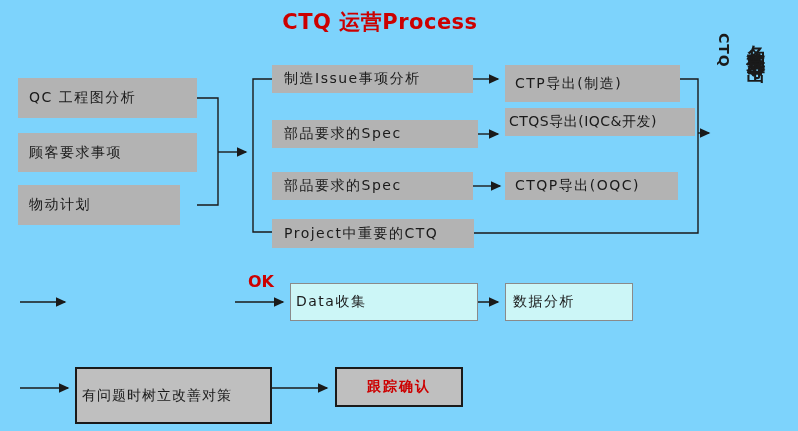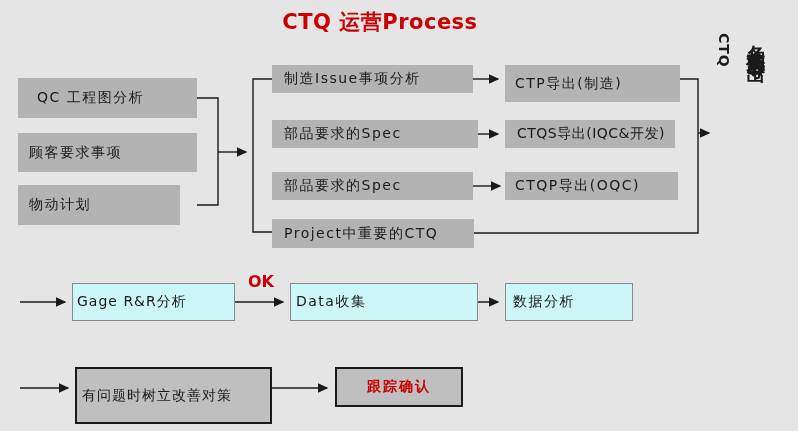--- a/index.html
+++ b/index.html
@@ -1,17 +1,17 @@
 <!DOCTYPE html>
 <html><head>
 <meta charset="utf-8">
 <style>
   html,body{margin:0;padding:0;background:#ffffff;}
   .canvas{
-    position:relative;width:798px;height:431px;background:#e5e5e5;overflow:hidden;
+    position:relative;width:798px;height:431px;background:#7dd3fc;overflow:hidden;
     font-family:"DejaVu Sans","Liberation Sans",sans-serif;color:#1a1a1a;
   }
   .connectors{position:absolute;left:0;top:0;pointer-events:none;}
   .title{
     position:absolute;left:180px;top:8px;width:400px;text-align:center;
     font-size:21px;font-weight:bold;color:#cc0000;letter-spacing:0.5px;
   }
   .box{
     position:absolute;display:flex;align-items:center;
     font-size:14px;letter-spacing:1.5px;white-space:nowrap;
@@ -57,37 +57,36 @@
       <line x1="20" y1="302" x2="65" y2="302" marker-end="url(#arrow)"></line>
       <line x1="235" y1="302" x2="283" y2="302" marker-end="url(#arrow)"></line>
       <line x1="450" y1="302" x2="498" y2="302" marker-end="url(#arrow)"></line>
       <line x1="20" y1="388" x2="68" y2="388" marker-end="url(#arrow)"></line>
       <line x1="272" y1="388" x2="327" y2="388" marker-end="url(#arrow)"></line>
     </g>
   </svg>
 
   <div class="title">CTQ 运营Process</div>
 
-  <div class="box gray" style="left:18px;top:78px;width:179px;height:40px;padding-left:19px">QC 工程图分析</div>
+  <div class="box gray" style="left:18px;top:78px;width:179px;height:40px;padding-left:11px">QC 工程图分析</div>
   <div class="box gray" style="left:18px;top:133px;width:179px;height:39px;padding-left:11px">顾客要求事项</div>
   <div class="box gray" style="left:18px;top:185px;width:162px;height:40px;padding-left:11px">物动计划</div>
 
   <div class="box gray" style="left:272px;top:65px;width:201px;height:28px;padding-left:12px">制造Issue事项分析</div>
   <div class="box gray" style="left:272px;top:120px;width:206px;height:28px;padding-left:12px">部品要求的Spec</div>
   <div class="box gray" style="left:272px;top:172px;width:201px;height:28px;padding-left:12px">部品要求的Spec</div>
   <div class="box gray" style="left:272px;top:219px;width:202px;height:29px;padding-left:12px">Project中重要的CTQ</div>
 
   <div class="box gray" style="left:505px;top:65px;width:175px;height:37px;padding-left:10px">CTP导出(制造)</div>
-  <div class="box gray" style="left:505px;top:120px;width:170px;height:28px;padding-left:12px;letter-spacing:0.5px">CTQS导出(IQC&amp;开发)</div>
+  <div class="box gray" style="left:505px;top:108px;width:190px;height:28px;padding-left:4px;letter-spacing:0.5px">CTQS导出(IQC&amp;开发)</div>
   <div class="box gray" style="left:505px;top:172px;width:173px;height:28px;padding-left:10px">CTQP导出(OQC)</div>
 
   <div class="vert-latin">CTQ</div>
   <div class="vert-cjk">各相关部署导出</div>
 
-  <div class="box cyan" style="left:72px;top:283px;width:163px;height:38px;padding-left:4px;letter-spacing:1px">Gage R&amp;R分析</div>
   <div class="ok-label">OK</div>
   <div class="box cyan" style="left:290px;top:283px;width:188px;height:38px;padding-left:5px">Data收集</div>
   <div class="box cyan" style="left:505px;top:283px;width:128px;height:38px;padding-left:7px">数据分析</div>
 
   <div class="box bordered" style="left:75px;top:367px;width:197px;height:57px;padding-left:5px;letter-spacing:1px">有问题时树立改善对策</div>
   <div class="box bordered red-text" style="left:335px;top:367px;width:128px;height:40px">跟踪确认</div>
 
 </div>
 
 </body></html>

